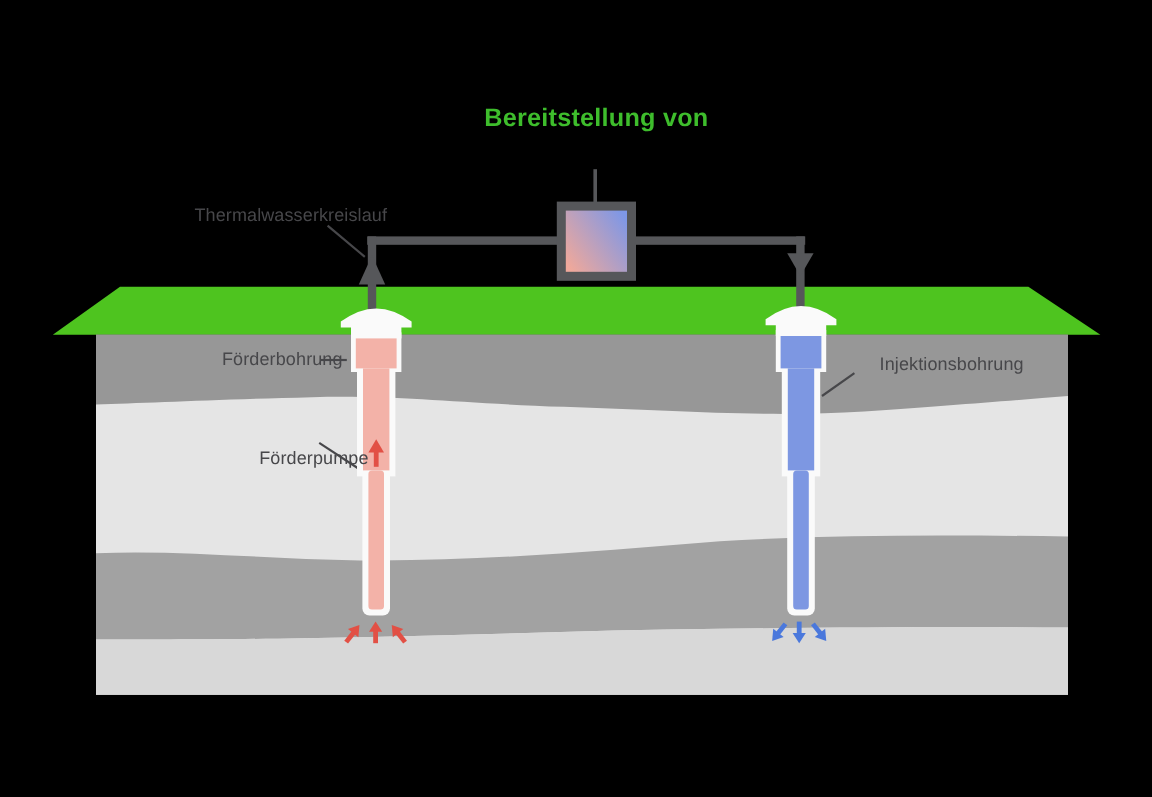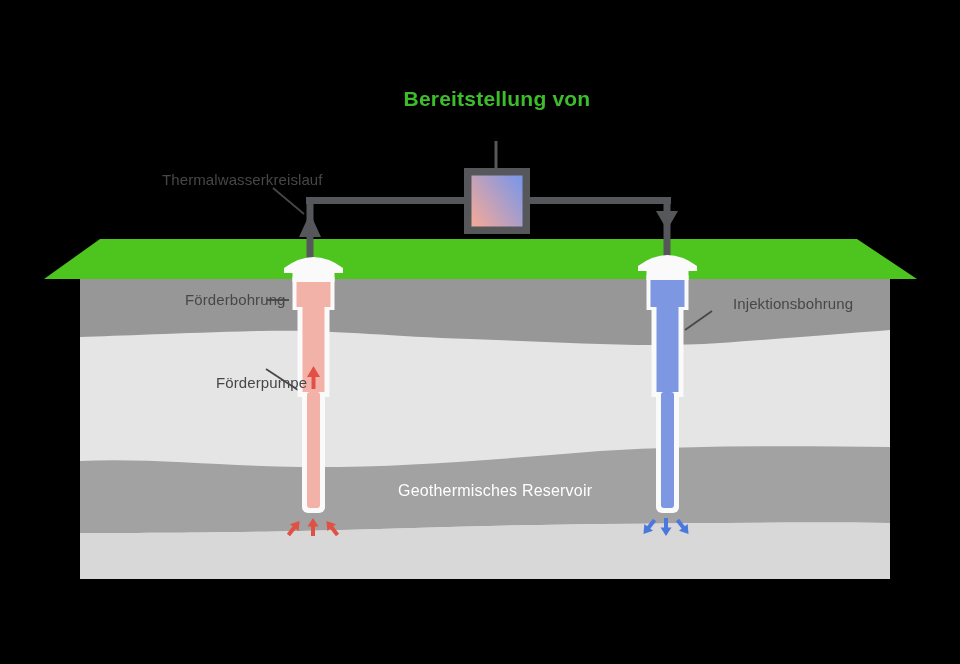--- a/index.html
+++ b/index.html
@@ -140,14 +140,13 @@
     </g>
   </svg>
 
   <div class="title">
     <div>Bereitstellung von</div>
   </div>
   <div class="lbl lbl-thermal">Thermalwasserkreislauf</div>
   <div class="lbl lbl-foerderbohrung">Förderbohrung</div>
   <div class="lbl lbl-foerderpumpe">Förderpumpe</div>
   <div class="lbl lbl-injektion">Injektionsbohrung</div>
-  <div class="lbl lbl-reservoir">Geothermisches Reservoir</div>
 </div>
 
 </body></html>

